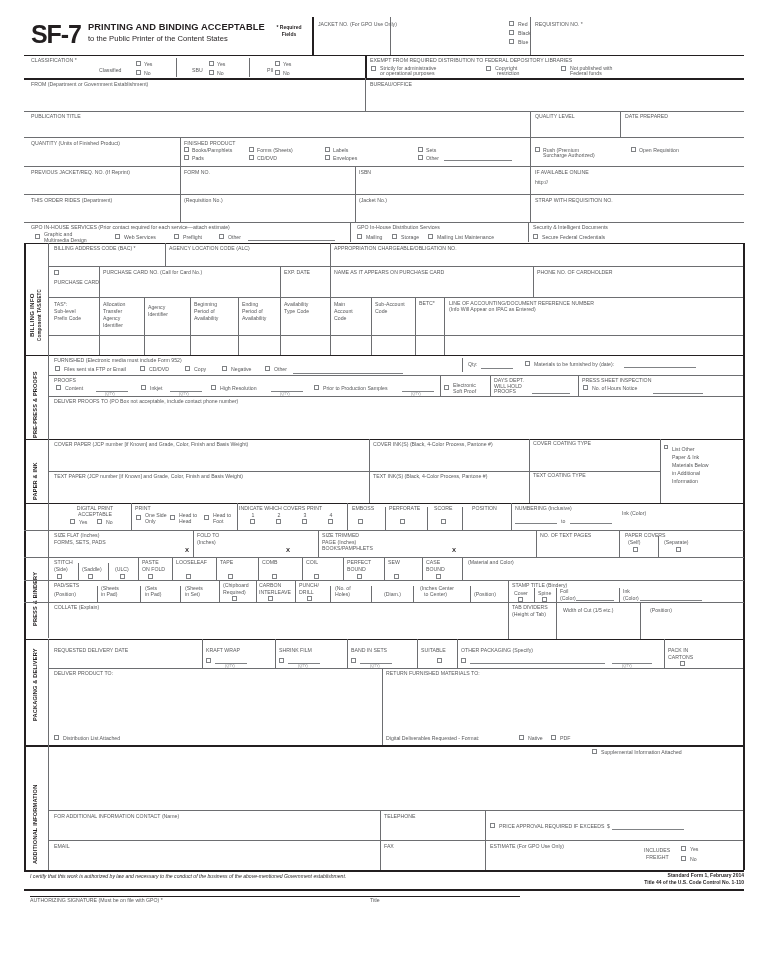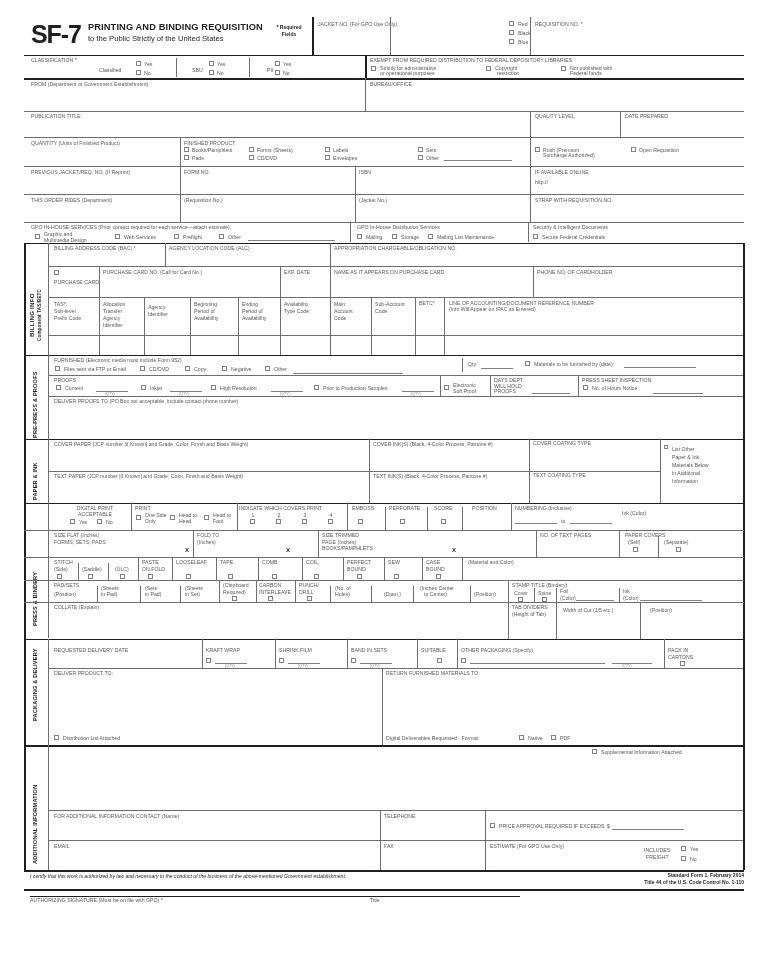--- a/index.html
+++ b/index.html
@@ -61,22 +61,22 @@
     letter-spacing:0.2px;
   }
   .qty { font-size:3.6px; color:#808285; }
 </style>
 </head>
 <body>
 
 <div class="page">
 
   <div class="sf1">SF-7</div>
-  <div class="hdr-t1">PRINTING AND BINDING REQUISITION</div>
-  <div class="hdr-t2">to the Public Strictly of the United States</div>
+  <div class="hdr-t1">PRINTING AND BINDING ACCEPTABLE</div>
+  <div class="hdr-t2">to the Public Printer of the Content States</div>
   <div class="req-f">
     <div>* Required</div>
     <div>Fields</div>
   </div>
 
   <div class="vr2" style="left:312px; top:17px; height:38px;"></div>
   <div class="vr" style="left:390px; top:17px; height:38px;"></div>
   <div class="vr" style="left:530px; top:17px; height:38px;"></div>
   <div class="hr2" style="left:24px; top:54.5px; width:720px;"></div>
 

